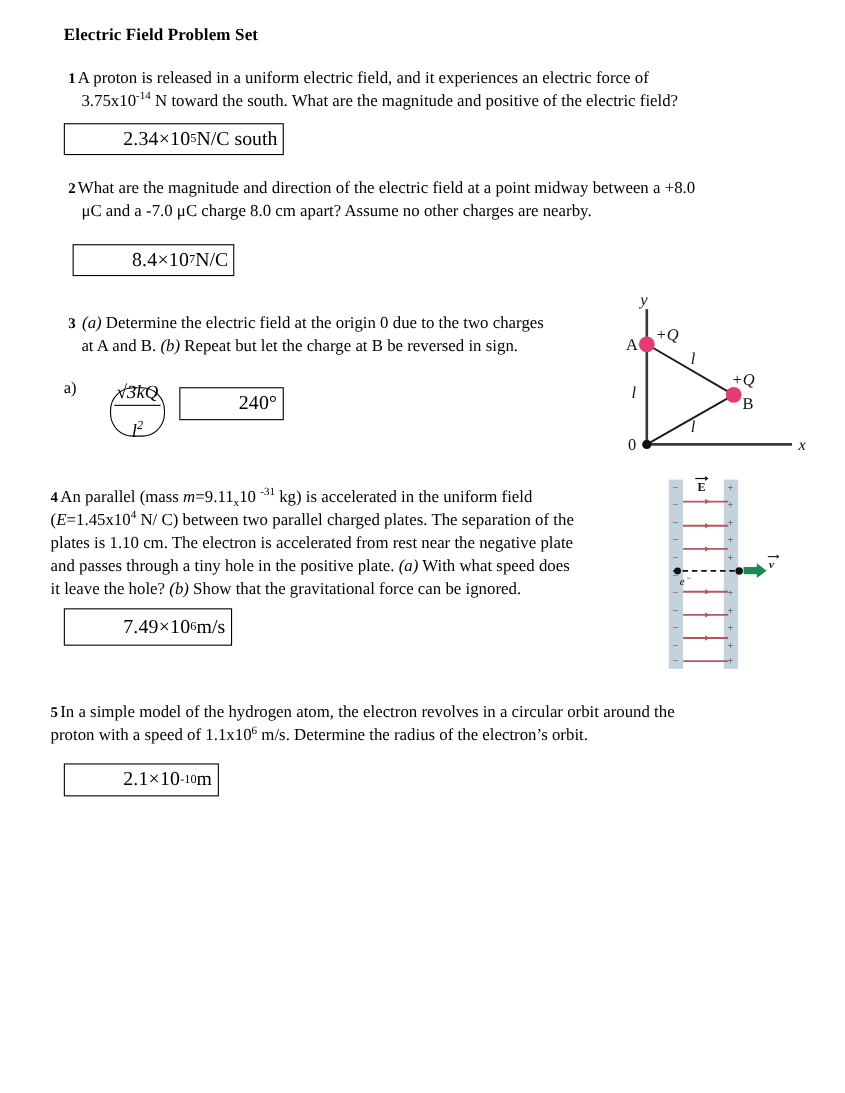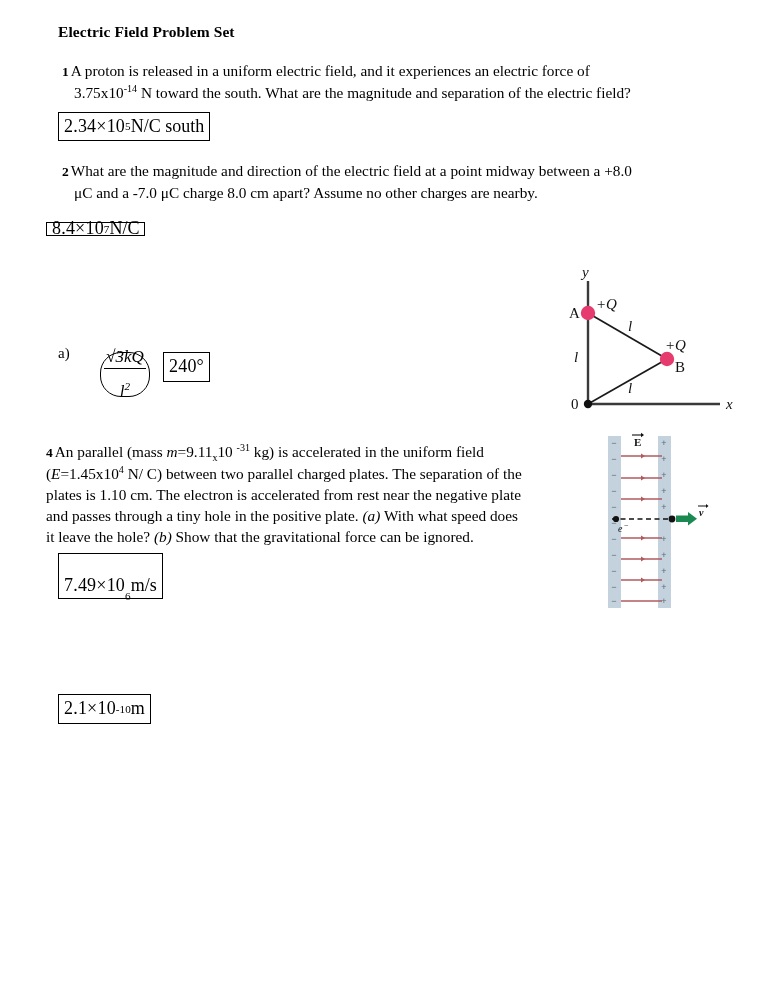--- a/index.html
+++ b/index.html
@@ -70,21 +70,21 @@
     border: 1.4px solid #000;
     background: #fff;
     display: flex;
     align-items: center;
     justify-content: center;
     font-size: 18px;
     white-space: nowrap;
     padding: 1px 5px 2px 5px;
     box-sizing: border-box;
   }
-  .ansbox .num { letter-spacing: 0.2px; }
+  .ansbox .num { letter-spacing: 0.2px; margin-left: 48px; }
   .ansbox sup.sp { font-size: 0.62em; }
 
   
   .fracbox {
     position: absolute;
     border: 1.4px solid #000;
     background: #fff;
     box-sizing: border-box;
     display: flex;
     flex-direction: column;
@@ -135,40 +135,45 @@
 </style>
 </head>
 <body>
 
 <div class="page">
 
   <div class="doc-title">Electric Field Problem Set</div>
 
   <div class="problem hang" style="left:46px; top:60px; width:660px;">
     <span class="pnum">1</span><span class="ptext">A proton is released in a uniform electric field, and it experiences an electric force of</span><br>
-    <span>3.75x10</span><sup class="sp">-14</sup><span> N toward the south. What are the magnitude and separation of the electric field?</span>
+    <span>3.75x10</span><sup class="sp">-14</sup><span> N toward the south. What are the magnitude and positive of the electric field?</span>
   </div>
 
   <div class="ansbox" style="left:58px; top:112px; height:29px;">
     <span class="num">2.34×10</span>
       <sup class="sp">5</sup>
       <span> N/C  south</span>
   </div>
 
   <div class="problem hang" style="left:46px; top:160px; width:670px;">
     <span class="pnum">2</span><span class="ptext">What are the magnitude and direction of the electric field at a point midway between a +8.0</span><br>
     <span>μC and a -7.0 μC charge 8.0 cm apart? Assume no other charges are nearby.</span>
   </div>
 
-  <div class="ansbox" style="left:46px; top:222px; height:14px;">
+  <div class="ansbox" style="left:66px; top:222px; height:29px;">
     <span class="num">8.4×10</span>
       <sup class="sp">7</sup>
       <span> N/C</span>
   </div>
 
+  <div class="problem hang" style="left:46px; top:283px; width:510px;">
+    <span class="pnum">3</span>
+    <i class="it">(a)</i><span> Determine the electric field at the origin 0 due to the two charges</span><br>
+    <span>at A and B. </span><i class="it">(b)</i><span> Repeat but let the charge at B be reversed in sign.</span>
+  </div>
 
   <div class="label-a" style="left:58px; top:345px;">a)</div>
 
   <div class="fracbox" style="left:100px; top:352px; width:50px; height:45px;border-radius:21px;">
     <div class="frac-num"><span class="rad">√</span><span>3kQ</span></div>
     <div class="frac-den"><span>l</span><sup class="sp">2</sup></div>
   </div>
 
   <div class="ansbox" style="left:163px; top:352px; height:30px;">
     <span class="num">240°</span>
@@ -204,21 +209,21 @@
   </div>
 
   <div class="problem" style="left:46px; top:441px; width:552px;">
     <span class="pnum">4</span><span>An parallel (mass </span><i class="it">m</i><span>=9.11</span><sub class="sb">x</sub><span>10 </span><sup class="sp">-31</sup><span> kg) is accelerated in the uniform field</span><br>
     <span>(</span><i class="it">E</i><span>=1.45x10</span><sup class="sp">4</sup><span> N/ C) between two parallel charged plates. The separation of the</span><br>
     <span>plates is 1.10 cm. The electron is accelerated from rest near the negative plate</span><br>
     <span>and passes through a tiny hole in the positive plate. </span><i class="it">(a)</i><span> With what speed does</span><br>
     <span>it leave the hole? </span><i class="it">(b)</i><span> Show that the gravitational force can be ignored.</span>
   </div>
 
-  <div class="ansbox" style="left:58px; top:553px; height:46px;align-items:flex-end;">
+  <div class="ansbox" style="left:58px; top:553px; height:34px;">
     <span class="num">7.49×10</span>
       <sup class="sp">6</sup>
       <span> m/s</span>
   </div>
 
   <div class="fig-plates">
     <svg width="112" height="182" viewBox="0 0 112 182">
 
       <rect x="10" y="8" width="13" height="172" fill="#c3d2dd"></rect>
 
@@ -287,20 +292,24 @@
 
       <text x="20" y="104" font-size="10" font-style="italic" font-family="Liberation Serif, serif" fill="#111">e</text>
       <text x="26" y="100" font-size="8" font-family="Liberation Serif, serif" fill="#111">−</text>
 
       <text x="101" y="88" font-size="10" font-weight="bold" font-style="italic" font-family="Liberation Serif, serif" fill="#111">v</text>
       <line x1="100" y1="78" x2="108" y2="78" stroke="#111" stroke-width="1"></line>
       <polygon points="108,76 110.5,78 108,80" fill="#111"></polygon>
     </svg>
   </div>
 
+  <div class="problem" style="left:46px; top:637px; width:680px;">
+    <span class="pnum">5</span><span>In a simple model of the hydrogen atom, the electron revolves in a circular orbit around the</span><br>
+    <span>proton with a speed of 1.1x10</span><sup class="sp">6</sup><span> m/s. Determine the radius of the electron’s orbit.</span>
+  </div>
 
   <div class="ansbox" style="left:58px; top:694px; height:30px;font-family:Liberation Serif, serif;">
     <span class="num">2.1×10</span>
       <sup class="sp">-10</sup>
       <span> m</span>
   </div>
 
 </div>
 
 </body></html>

